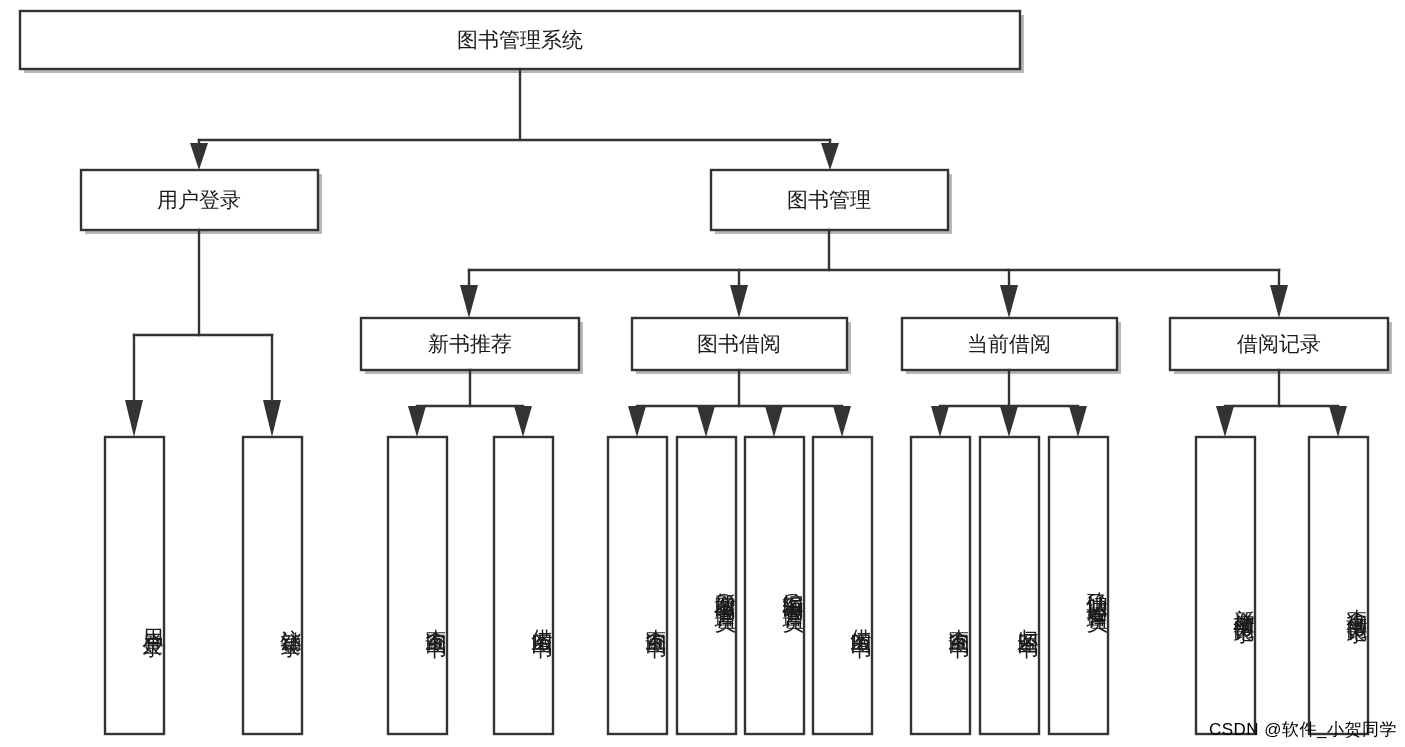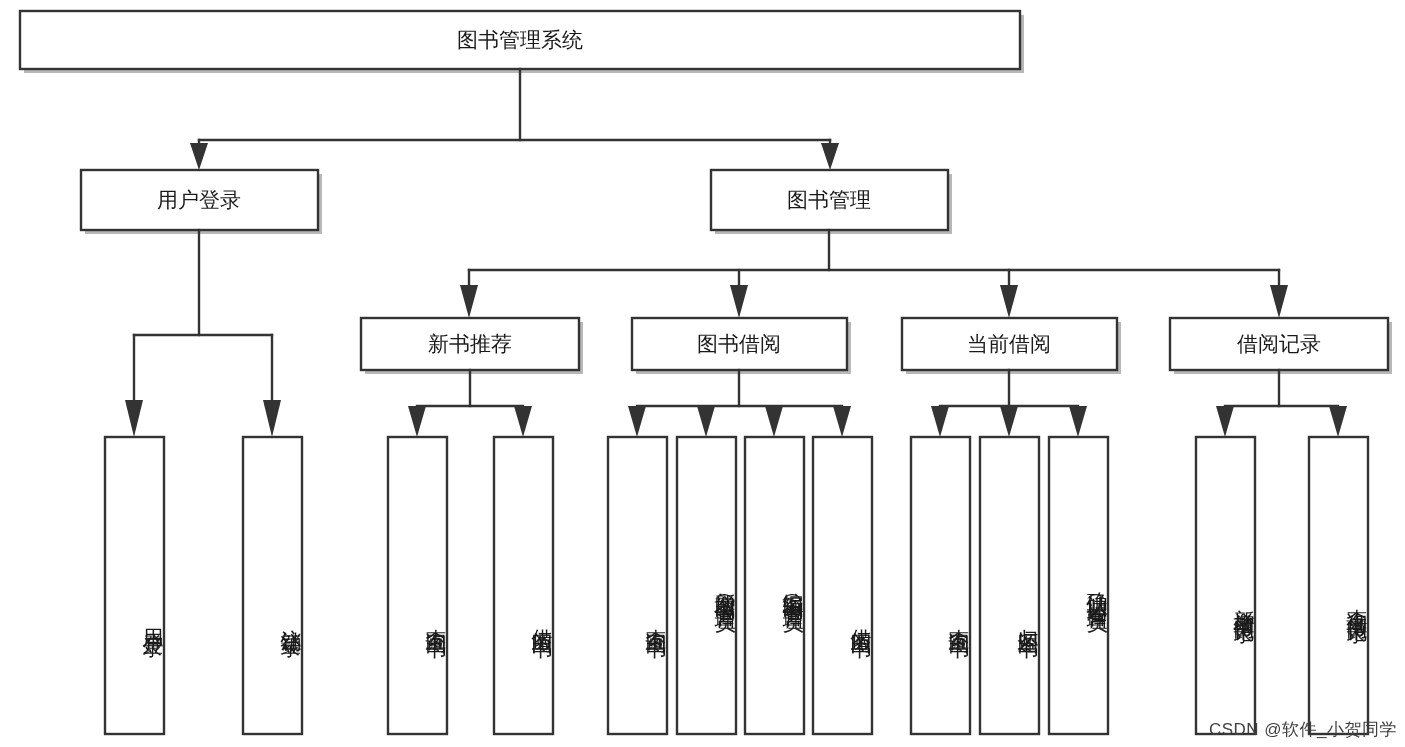--- a/index.html
+++ b/index.html
@@ -64,21 +64,21 @@
     line-height: 1;
     pointer-events: none;
     white-space: nowrap;
   }
   .watermark {
     position: absolute;
     right: 8px;
     bottom: 6px;
     font-family: "Liberation Sans", "DejaVu Sans", sans-serif;
     font-size: 17px;
-    color: #404040;
+    color: #000000;
     letter-spacing: 0.5px;
     user-select: none;
   }
 </style>
 </head>
 <body>
 
 <div id="diagram-root">
 
   <svg class="flow" viewBox="0 0 1405 747">

